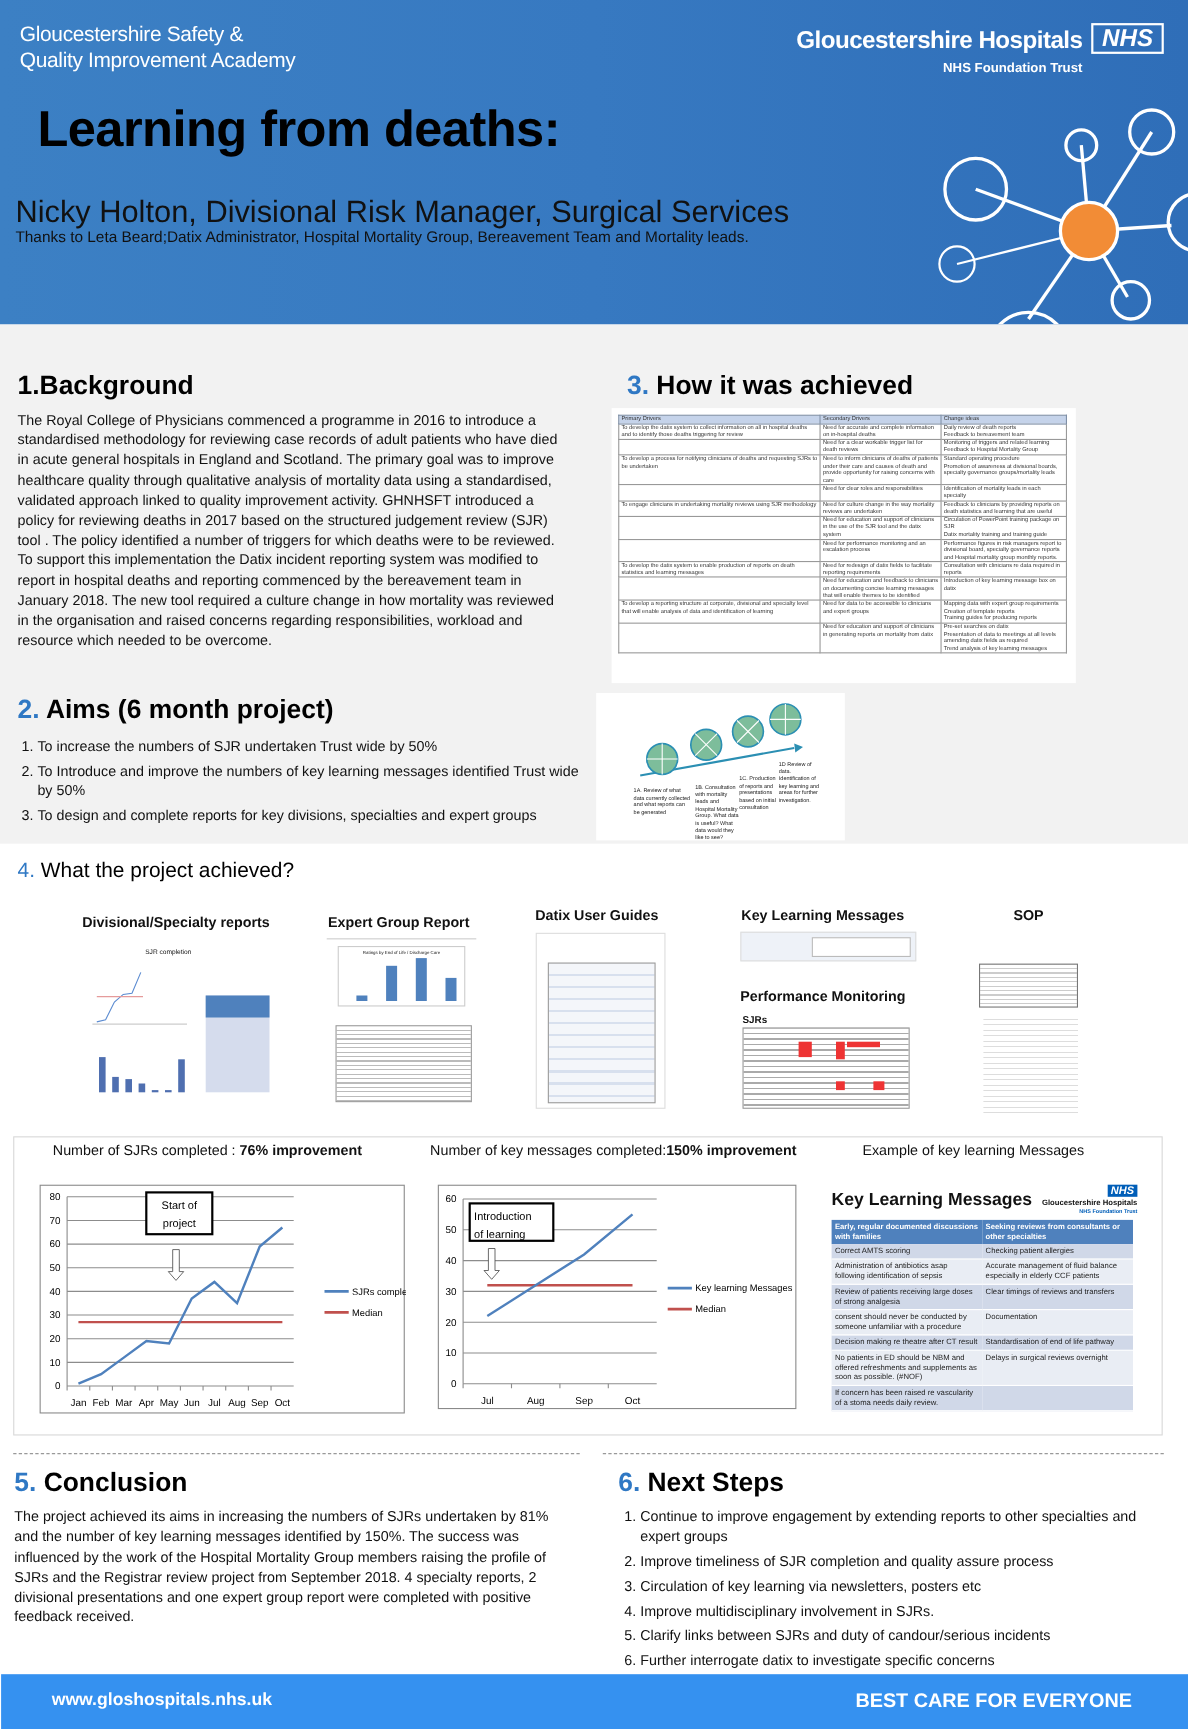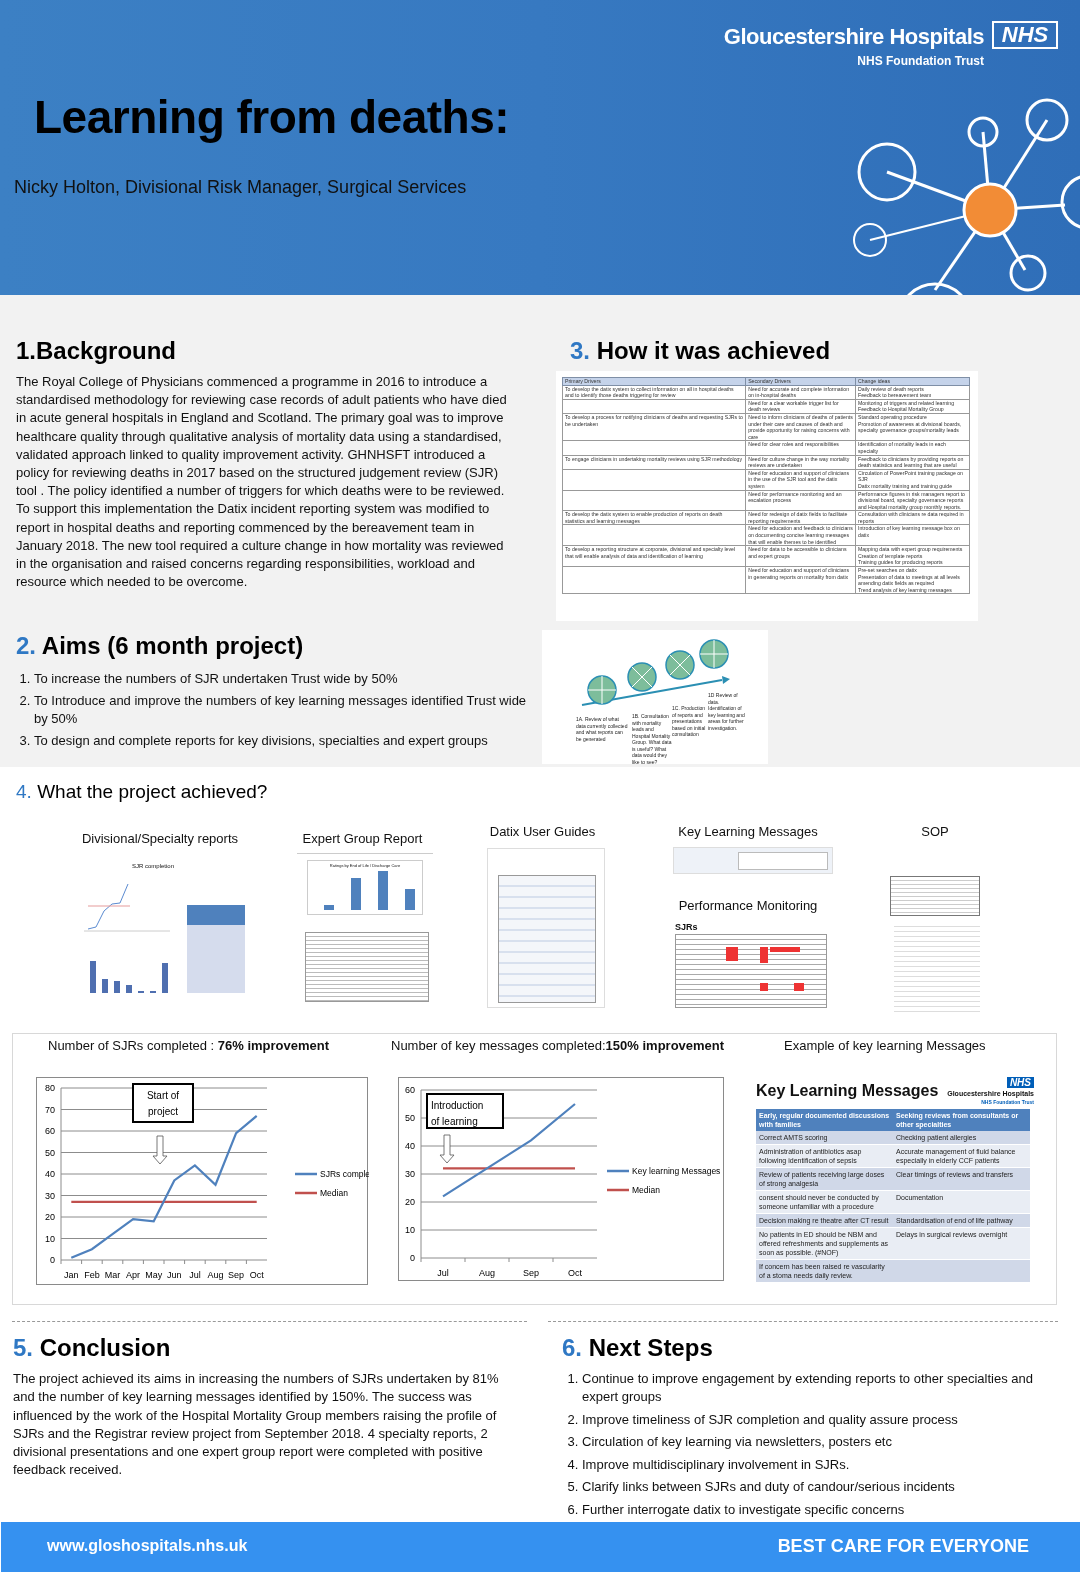--- a/index.html
+++ b/index.html
@@ -6,42 +6,42 @@
   body { width: 1080px; height: 1572px; background: #ffffff; font-family: "Liberation Sans", sans-serif; color: #111; position: relative; overflow: hidden; }
   .abs { position: absolute; }
   
   .header { left: 0; top: 0; width: 1080px; height: 295px; background: linear-gradient(90deg, #3c80c4 0%, #3779c1 50%, #2f6eb8 100%); overflow: hidden; }
   .academy { left: 18px; top: 20px; color: #fff; font-size: 19px; line-height: 24px; font-family: "Liberation Sans", sans-serif; letter-spacing: -0.3px; }
   .trust-name { right: 96px; top: 24px; color: #fff; font-size: 22px; font-weight: bold; letter-spacing: -0.5px; }
   .nhs-logo { right: 22px; top: 21px; width: 66px; height: 28px; border: 2px solid #fff; color: #fff; font-weight: bold; font-style: italic; font-size: 22px; text-align: center; line-height: 24px; }
   .trust-sub { right: 96px; top: 54px; color: #fff; font-size: 12px; font-weight: bold; }
   .title { left: 14px; top: 90px; font-size: 46px; font-weight: bold; color: #000; letter-spacing: -0.5px; margin-left: 20px; }
   .subtitle { left: 14px; top: 145px; font-size: 22px; color: #111; }
-  .author { left: 14px; top: 177px; font-size: 18px; color: #111; }
+  .author { left: 14px; top: 177px; font-size: 28px; color: #111; }
   .thanks { left: 14px; top: 207px; font-size: 14px; color: #111; }
   .network { left: 840px; top: 90px; width: 240px; height: 205px; }
 
   .upper-band { left: 0; top: 295px; width: 1080px; height: 472px; background: #f2f2f2; }
   h2.sec { position: absolute; font-size: 24px; font-weight: bold; color: #000; }
   h2.sec .num { color: #2f78c4; }
   .bg-text { left: 16px; top: 373px; width: 500px; font-size: 13px; line-height: 18.2px; color: #111; }
 
   .driver-table-wrap { left: 556px; top: 371px; width: 422px; height: 250px; background: #fff; padding: 6px 6px; }
   table.drv { border-collapse: collapse; width: 408px; font-size: 5.2px; line-height: 6.6px; color: #333; }
   table.drv th { background: #c5d3ea; text-align: left; border: 1px solid #7f8fa6; padding: 0 2px; font-weight: normal; }
   table.drv td { border: 1px solid #999; vertical-align: top; padding: 0 2px; }
 
   .pdsa-wrap { left: 542px; top: 630px; width: 226px; height: 134px; background: #fff; }
   .pdsa-text { position: absolute; font-size: 5px; line-height: 6.5px; color: #222; }
 
   .aims { left: 14px; top: 670px; width: 520px; font-size: 13px; line-height: 18px; }
   .aims li { margin-bottom: 4px; margin-left: 20px; }
 
   h2.sec4 { left: 16px; top: 781px; font-size: 19px; font-weight: normal; }
-  .thumb-label { position: absolute; font-size: 13px; color: #111; text-align: center; }
+  .thumb-label { position: absolute; font-size: 13px; color: #111; text-align: center; font-weight: bold; }
   .thumb { position: absolute; background: #fff; border: 1px solid #ddd; }
 
   .charts-frame { left: 12px; top: 1033px; width: 1045px; height: 272px; border: 1px solid #d8d8d8; }
   .chart-title { position: absolute; font-size: 13px; color: #111; }
   .chart-box { position: absolute; border: 1px solid #8a8a8a; background: #fff; }
   .klm-table { border-collapse: collapse; font-size: 7px; line-height: 9px; color: #222; width: 274px; }
   .klm-table th { background: #4f81bd; color: #fff; text-align: left; padding: 2px 3px; font-weight: bold; }
   .klm-table td { padding: 2px 3px; border-bottom: 1px solid #fff; vertical-align: top; }
   .klm-table tr:nth-child(odd) td { background: #d0d8e8; }
   .klm-table tr:nth-child(even) td { background: #e9edf4; }
@@ -52,25 +52,30 @@
   .next-list li { margin-left: 20px; margin-bottom: 4.5px; }
 
   .footer { left: 1px; top: 1522px; width: 1080px; height: 50px; background: #3591f0; }
   .footer-url { left: 46px; top: 15px; color: #fff; font-size: 16px; font-weight: bold; }
   .footer-slogan { right: 52px; top: 14px; color: #fff; font-size: 18px; font-weight: bold; }
 </style>
 </head>
 <body>
 
 <div class="abs header">
+  <div class="abs academy">
+    <div>Gloucestershire Safety &amp;</div>
+    <div>Quality Improvement Academy</div>
+  </div>
   <div class="abs trust-name">Gloucestershire Hospitals</div>
   <div class="abs nhs-logo">NHS</div>
   <div class="abs trust-sub">NHS Foundation Trust</div>
   <h1 class="abs title">Learning from deaths:</h1>
   <div class="abs author">Nicky Holton, Divisional Risk Manager, Surgical Services</div>
+  <div class="abs thanks">Thanks to Leta Beard;Datix Administrator, Hospital Mortality Group, Bereavement Team and Mortality leads.</div>
   <svg class="abs network" viewBox="0 0 240 205">
     <g stroke="#fff" stroke-width="3" fill="none">
       <line x1="150" y1="120" x2="47" y2="82"></line>
       <line x1="150" y1="120" x2="143" y2="42"></line>
       <line x1="150" y1="120" x2="207" y2="30"></line>
       <line x1="150" y1="120" x2="225" y2="115"></line>
       <line x1="150" y1="120" x2="30" y2="150" stroke-width="2"></line>
       <line x1="150" y1="120" x2="95" y2="200"></line>
       <line x1="150" y1="120" x2="185" y2="180"></line>
       <circle cx="47" cy="82" r="28"></circle>

